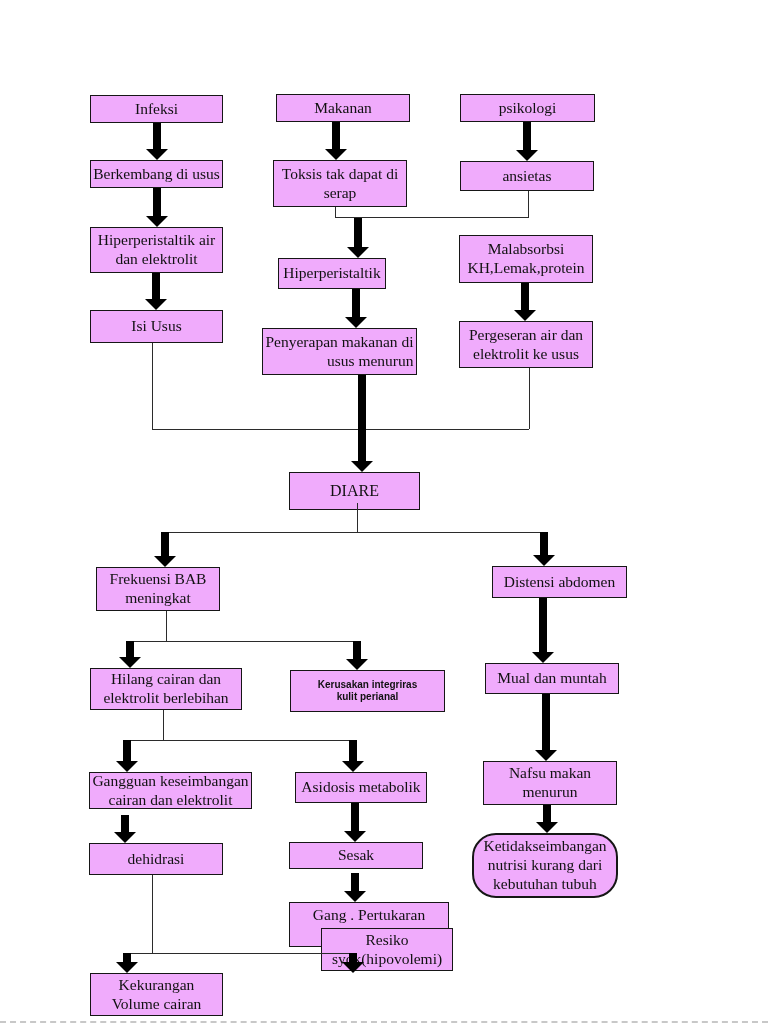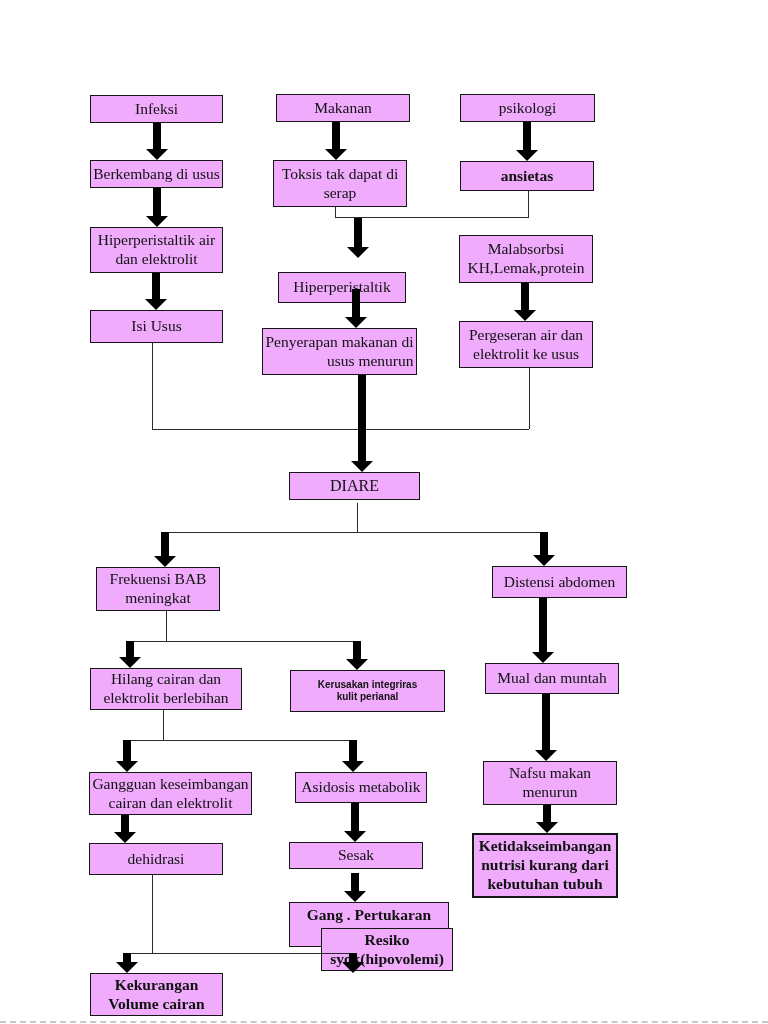--- a/index.html
+++ b/index.html
@@ -22,21 +22,21 @@
     color: #111111;
     display: flex;
     align-items: center;
     justify-content: center;
     text-align: center;
     white-space: pre-line;
     font-size: 15.5px;
     line-height: 1.22;
     padding: 1px 2px;
   }
-  .node.bold { font-weight: 700; }
+  .node.bold { font-weight: 400; }
   .node.sans {
     font-family: "Liberation Sans", "DejaVu Sans", sans-serif;
     font-weight: 700;
     font-size: 10px;
   }
   .node.thick { border-width: 2px; }
   .hline, .vline { position: absolute; background: #2b2b2b; }
   .hline { height: 1px; }
   .vline { width: 1px; }
   .arr { position: absolute; width: 22px; }
@@ -70,60 +70,60 @@
 
   <div class="node" style="left:90px;  top:95px;  width:133px; height:28px;">Infeksi</div>
   <div class="node" style="left:90px;  top:160px; width:133px; height:28px;">Berkembang di usus</div>
   <div class="node" style="left:90px;  top:227px; width:133px; height:46px;">Hiperperistaltik air
 dan elektrolit</div>
   <div class="node" style="left:90px;  top:310px; width:133px; height:33px;">Isi Usus</div>
 
   <div class="node" style="left:276px; top:94px;  width:134px; height:28px;">Makanan</div>
   <div class="node" style="left:273px; top:160px; width:134px; height:47px;">Toksis tak dapat di
 serap</div>
-  <div class="node" style="left:278px; top:272px; width:128px; height:31px;">Hiperperistaltik</div>
+  <div class="node" style="left:278px; top:258px; width:108px; height:31px;">Hiperperistaltik</div>
   <div class="node" style="left:262px; top:328px; width:155px; height:47px;text-align:right;">Penyerapan makanan di
 usus menurun</div>
 
   <div class="node" style="left:460px; top:94px;  width:135px; height:28px;">psikologi</div>
   <div class="node bold" style="left:460px; top:161px; width:134px; height:30px;">ansietas</div>
   <div class="node" style="left:459px; top:235px; width:134px; height:48px;">Malabsorbsi
 KH,Lemak,protein</div>
   <div class="node" style="left:459px; top:321px; width:134px; height:47px;">Pergeseran air dan
 elektrolit ke usus</div>
 
-  <div class="node" style="left:289px; top:472px; width:131px; height:28px; font-size:16px;">DIARE</div>
+  <div class="node" style="left:289px; top:472px; width:131px; height:38px; font-size:16px;">DIARE</div>
 
   <div class="node" style="left:492px; top:566px; width:135px; height:32px;">Distensi abdomen</div>
   <div class="node" style="left:96px;  top:567px; width:124px; height:44px;">Frekuensi BAB
 meningkat</div>
 
   <div class="node" style="left:90px;  top:668px; width:152px; height:42px;">Hilang cairan dan
 elektrolit berlebihan</div>
   <div class="node sans" style="left:290px; top:670px; width:155px; height:42px;">Kerusakan integriras
 kulit perianal</div>
 
-  <div class="node" style="left:89px;  top:772px; width:163px; height:43px;">Gangguan keseimbangan
+  <div class="node" style="left:89px;  top:772px; width:163px; height:37px;">Gangguan keseimbangan
 cairan dan elektrolit</div>
   <div class="node" style="left:89px;  top:843px; width:134px; height:32px;">dehidrasi</div>
 
   <div class="node" style="left:295px; top:772px; width:132px; height:31px;">Asidosis metabolik</div>
   <div class="node" style="left:289px; top:842px; width:134px; height:27px;">Sesak</div>
   <div class="node bold" style="left:289px; top:902px; width:160px; height:45px;">Gang . Pertukaran
 Gas</div>
 
   <div class="node bold" style="left:90px;  top:973px; width:133px; height:43px;">Kekurangan
 Volume cairan</div>
   <div class="node bold" style="left:289px; top:928px; width:132px; height:43px;margin-left:32px;">Resiko
 syok(hipovolemi)</div>
 
   <div class="node" style="left:485px; top:663px; width:134px; height:31px;">Mual dan muntah</div>
   <div class="node" style="left:483px; top:761px; width:134px; height:44px;">Nafsu makan
 menurun</div>
-  <div class="node bold thick" style="left:472px; top:833px; width:146px; height:65px;">Ketidakseimbangan
+  <div class="node bold thick" style="left:472px; top:833px; width:146px; height:65px;border-radius:24px;">Ketidakseimbangan
 nutrisi kurang dari
 kebutuhan tubuh</div>
 
   <div class="vline" style="left:335px; top:207px; height:11px;"></div>
   <div class="vline" style="left:528px; top:191px; height:27px;"></div>
   <div class="hline" style="left:335px; top:217px; width:194px;"></div>
 
   <div class="vline" style="left:152px; top:343px; height:86px;"></div>
   <div class="hline" style="left:152px; top:429px; width:377px;"></div>
   <div class="vline" style="left:529px; top:368px; height:61px;"></div>

